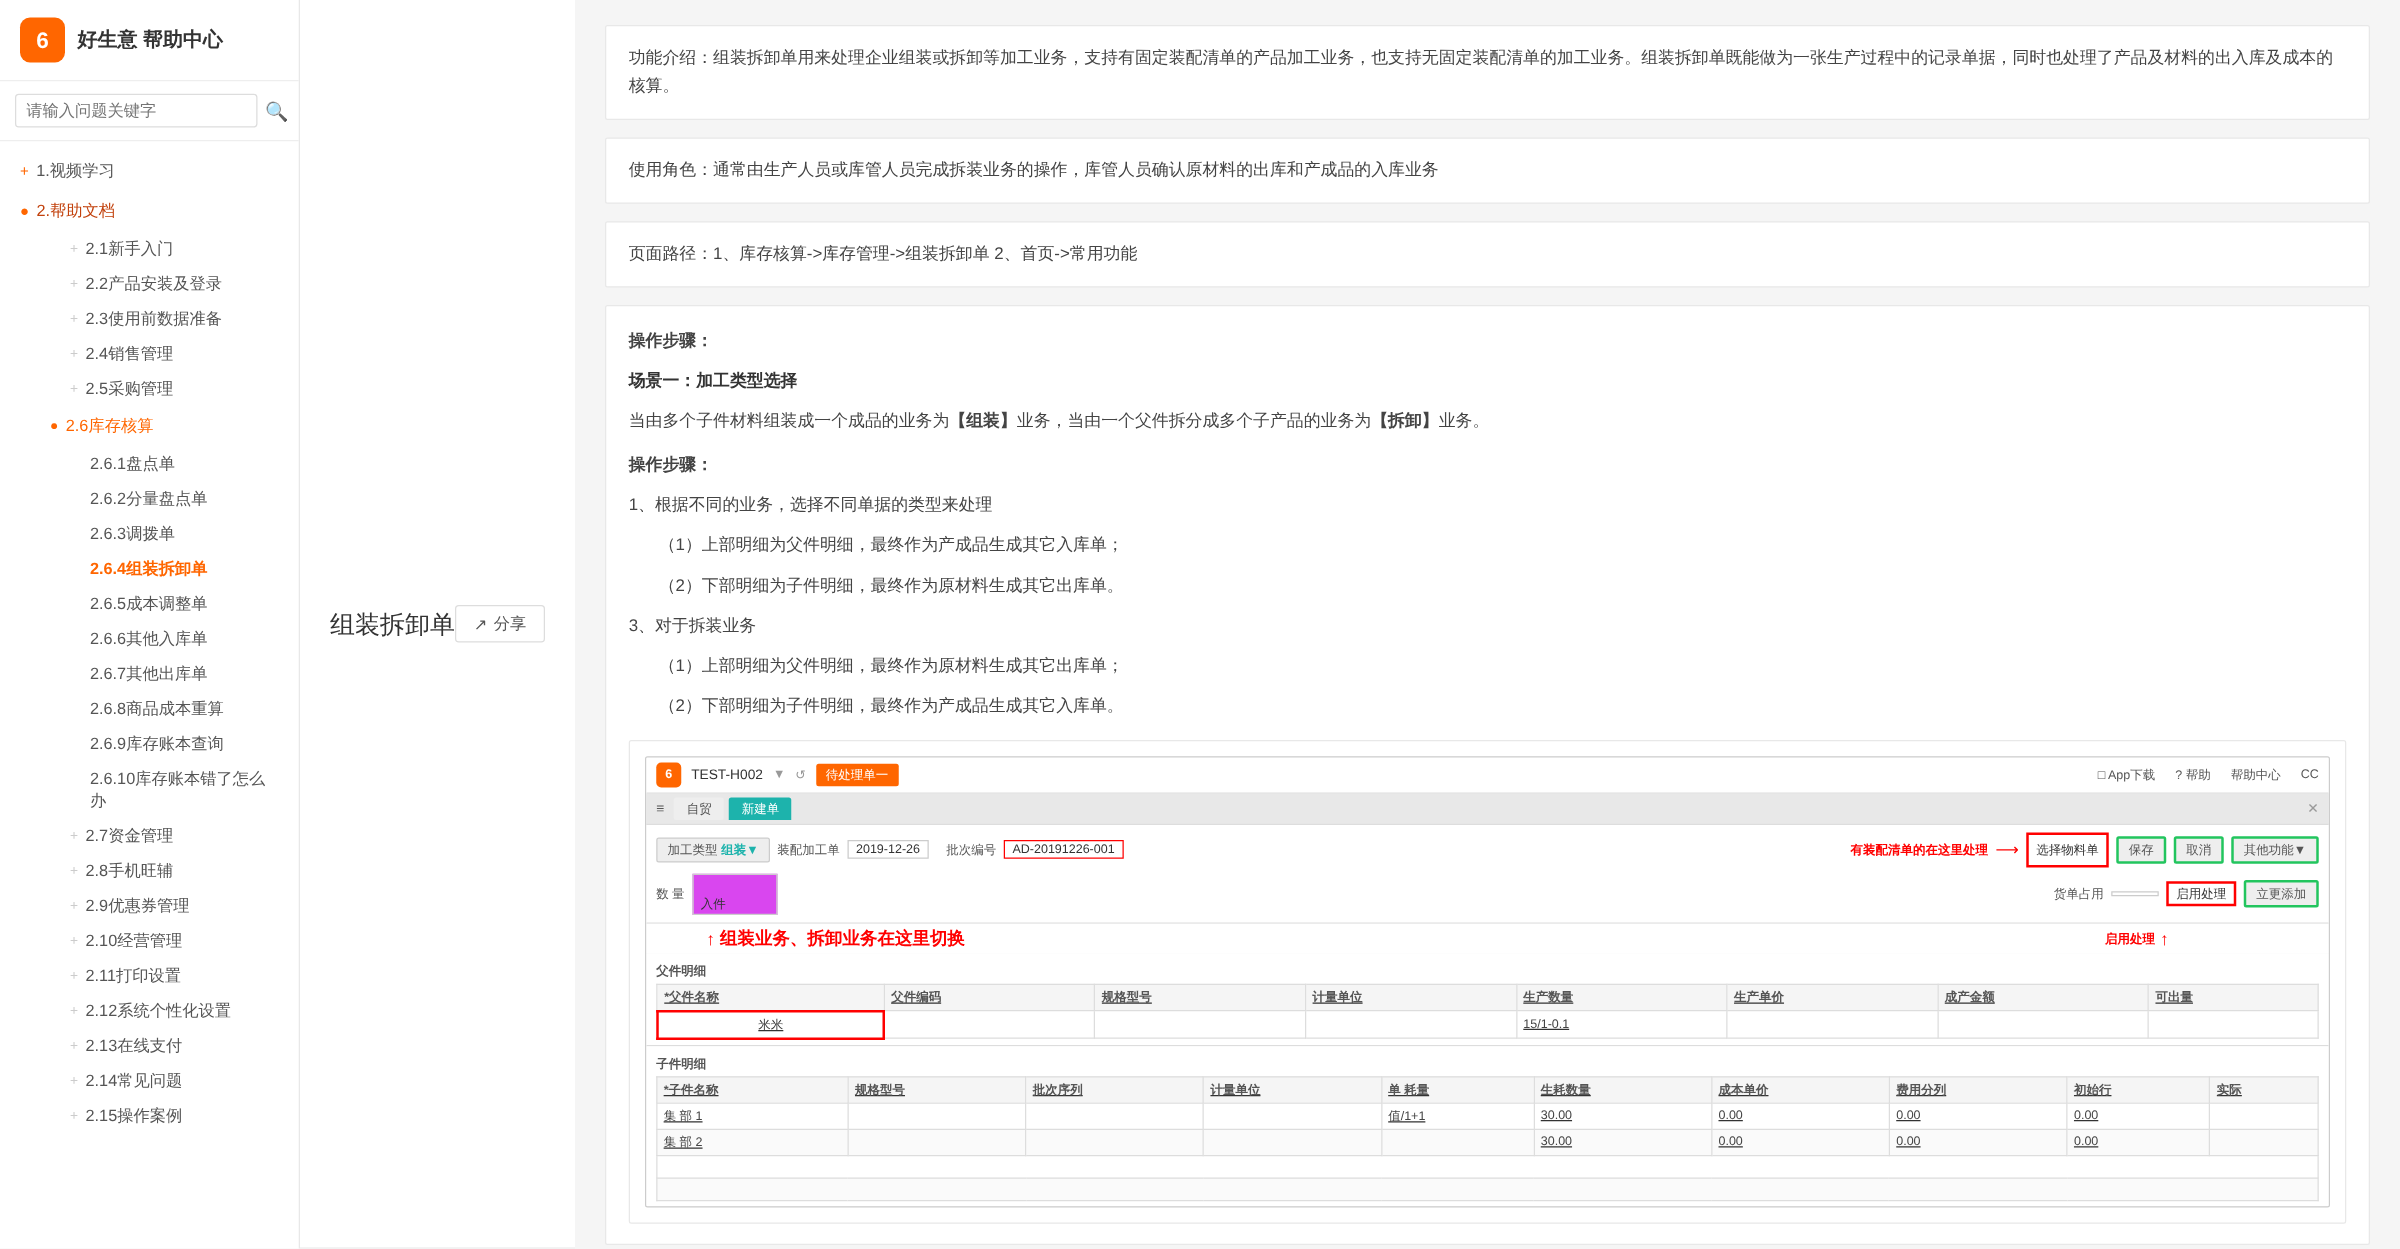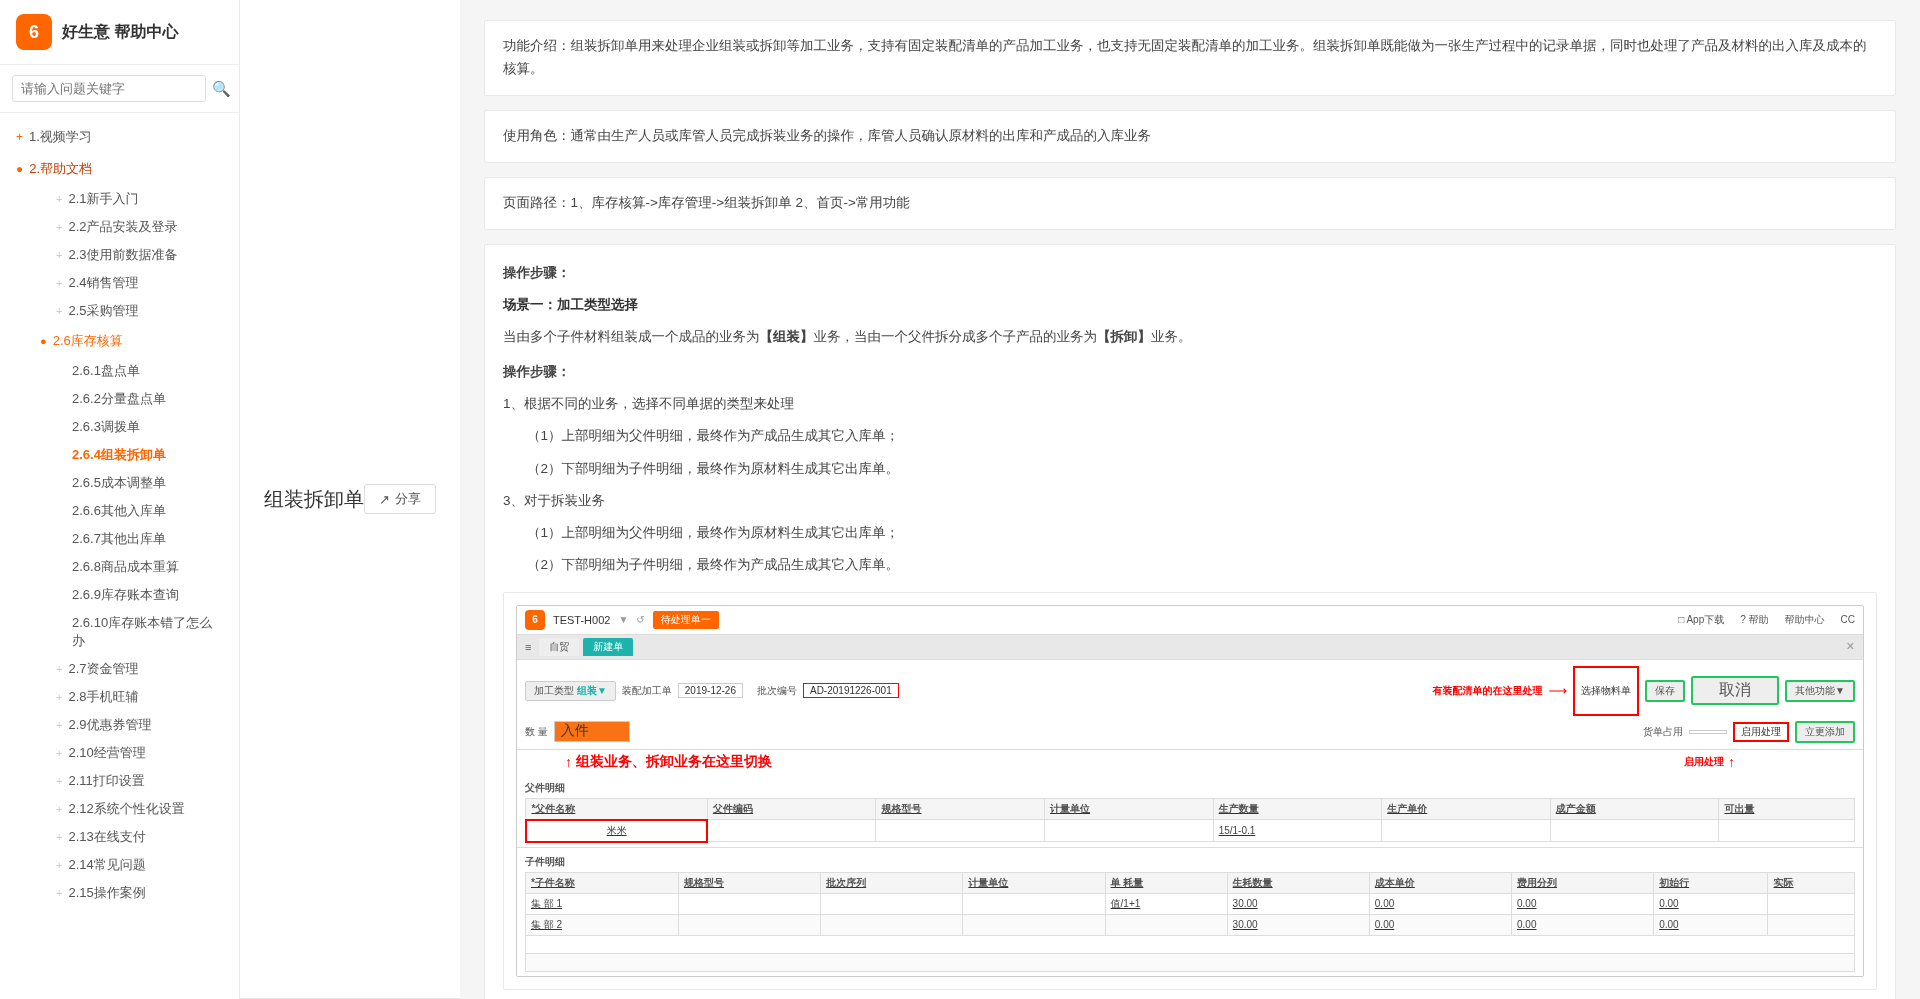--- a/index.html
+++ b/index.html
@@ -382,29 +382,29 @@
                 <span style="color:#1db3ac; font-weight:bold;">组装▼</span>
               </div>
               <span style="font-size:10px; color:#555;">装配加工单</span>
               <span style="font-size:10px; border:1px solid #ccc; padding:1px 6px; background:#fff; color:#333;">2019-12-26</span>
               <span style="font-size:10px; color:#555; margin-left:8px;">批次编号</span>
               <span style="font-size:10px; border:1px solid red; padding:1px 6px; background:#fff; color:#333;">AD-20191226-001</span>
 
               <div style="flex:1; display:flex; align-items:center; gap:6px; justify-content:flex-end;">
                 <span style="color:red; font-size:10px; font-weight:bold;">有装配清单的在这里处理</span>
                 <span style="color:red; font-size:13px;">⟶</span>
-                <div style="border:2px solid red; padding:16px 6px; font-size:10px; background:#fff;">选择物料单</div>
+                <div style="border:2px solid red; padding:5px 6px; font-size:10px; background:#fff;">选择物料单</div>
                 <div class="ss-btn" style="font-size:10px; padding:2px 8px;">保存</div>
-                <div class="ss-btn" style="font-size:16px; padding:2px 26px;">取消</div>
+                <div class="ss-btn" style="font-size:10px; padding:2px 8px;">取消</div>
                 <div class="ss-btn" style="font-size:10px; padding:2px 8px;">其他功能▼</div>
               </div>
             </div>
             <div style="display:flex; gap:6px; align-items:center;">
               <span style="font-size:10px; color:#555;">数 量</span>
-              <span style="font-size:14px; border:1px solid #ccc; padding:0 40px 1px 6px; background:#f97316;">入件</span>
+              <span style="font-size:10px; border:1px solid #ccc; padding:16px 40px 1px 6px; background:#d946ef;">入件</span>
               <div style="flex:1; display:flex; align-items:center; justify-content:flex-end; gap:6px;">
                 <span style="font-size:10px; color:#555;">货单占用</span>
                 <span style="font-size:10px; border:1px solid #ccc; padding:1px 30px 1px 6px; background:#fff;"></span>
                 <div style="border:2px solid red; padding:1px 6px; font-size:10px; background:#fff;">启用处理</div>
                 <div class="ss-btn" style="font-size:10px; padding:2px 8px;">立更添加</div>
               </div>
             </div>
           </div>
 
           <div style="display:flex; padding:3px 8px; background:#fff; position:relative;">

